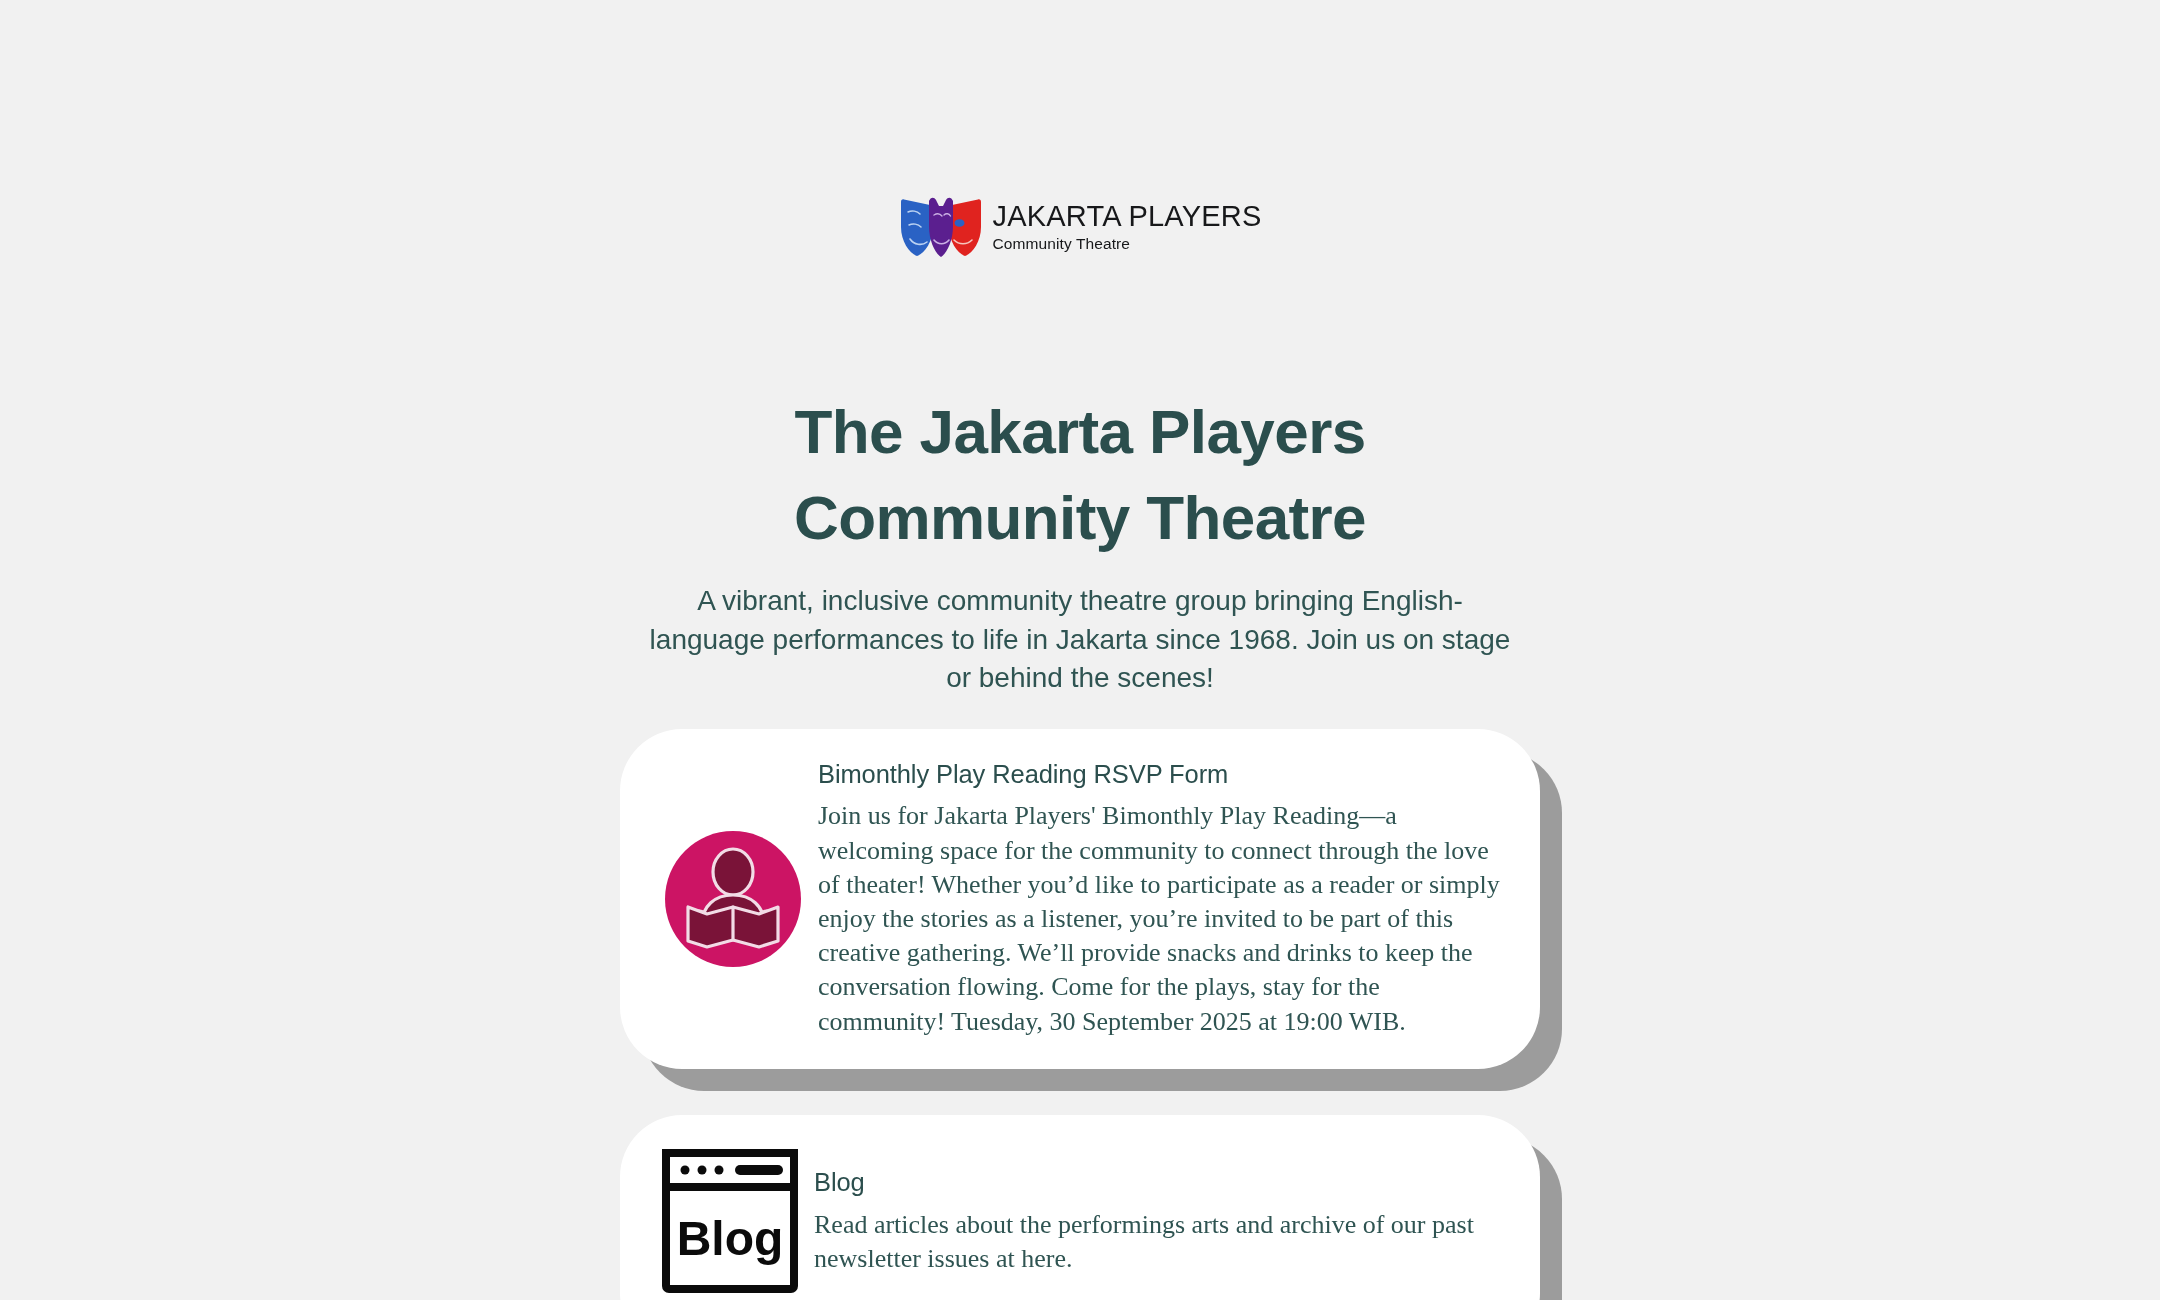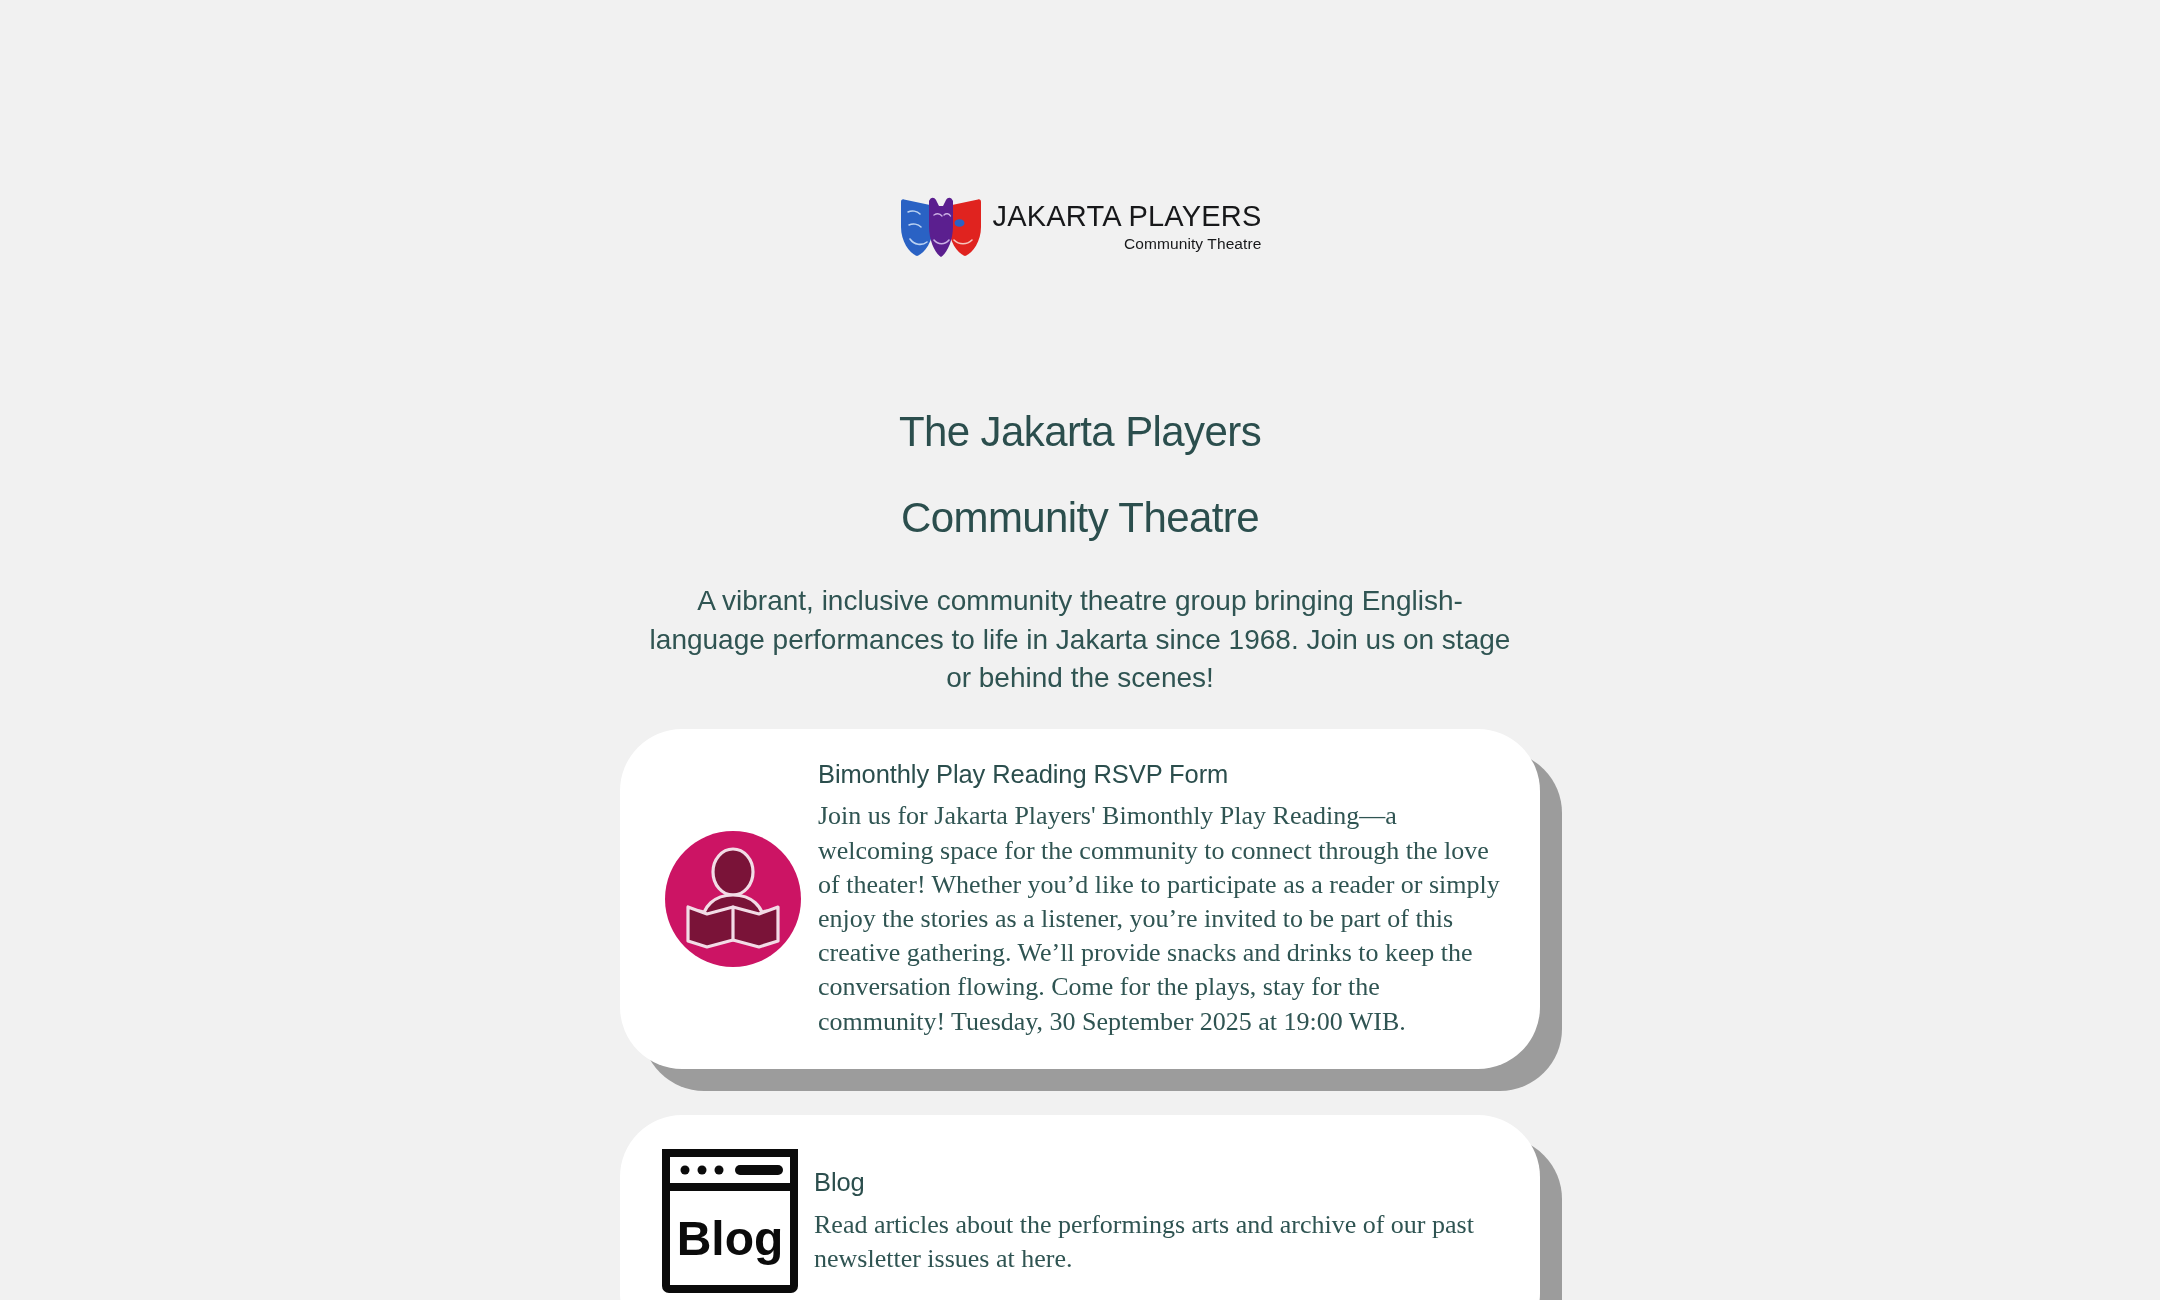--- a/index.html
+++ b/index.html
@@ -36,21 +36,21 @@
   }
   .logo-masks {
     width: 84px;
     height: 62px;
     flex: 0 0 auto;
     display: block;
   }
   .logo-wordmark {
     display: flex;
     flex-direction: column;
-    align-items: flex-end;
+    align-items: flex-start;
     justify-content: center;
     line-height: 1;
   }
   .logo-name {
     font-size: 29px;
     letter-spacing: 0.2px;
     color: #17181a;
     font-weight: 400;
     font-family: "Liberation Sans", sans-serif;
   }
@@ -62,23 +62,23 @@
     letter-spacing: 0.1px;
   }
 
   
   .hero {
     margin-top: 131px;
     width: 1100px;
     text-align: center;
   }
   .hero-title {
-    font-size: 42px;
+    font-size: 62px;
     line-height: 86px;
-    font-weight: 400;
+    font-weight: 700;
     color: #2b4e4d;
     letter-spacing: -0.6px;
   }
   .hero-sub {
     margin-top: 21px;
     font-size: 28px;
     line-height: 38.5px;
     color: #2f5452;
     font-weight: 400;
     width: 870px;

